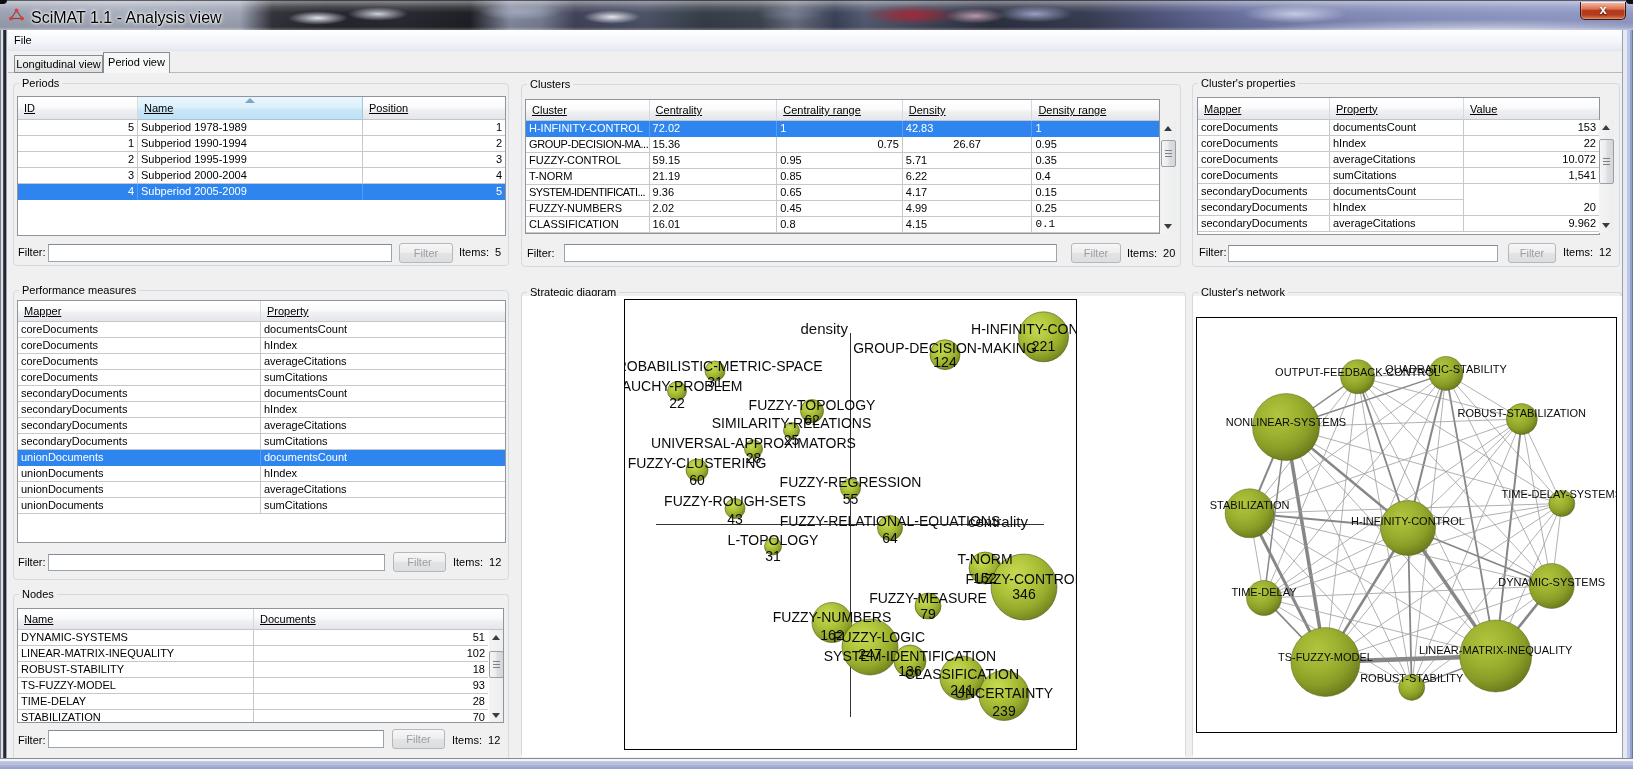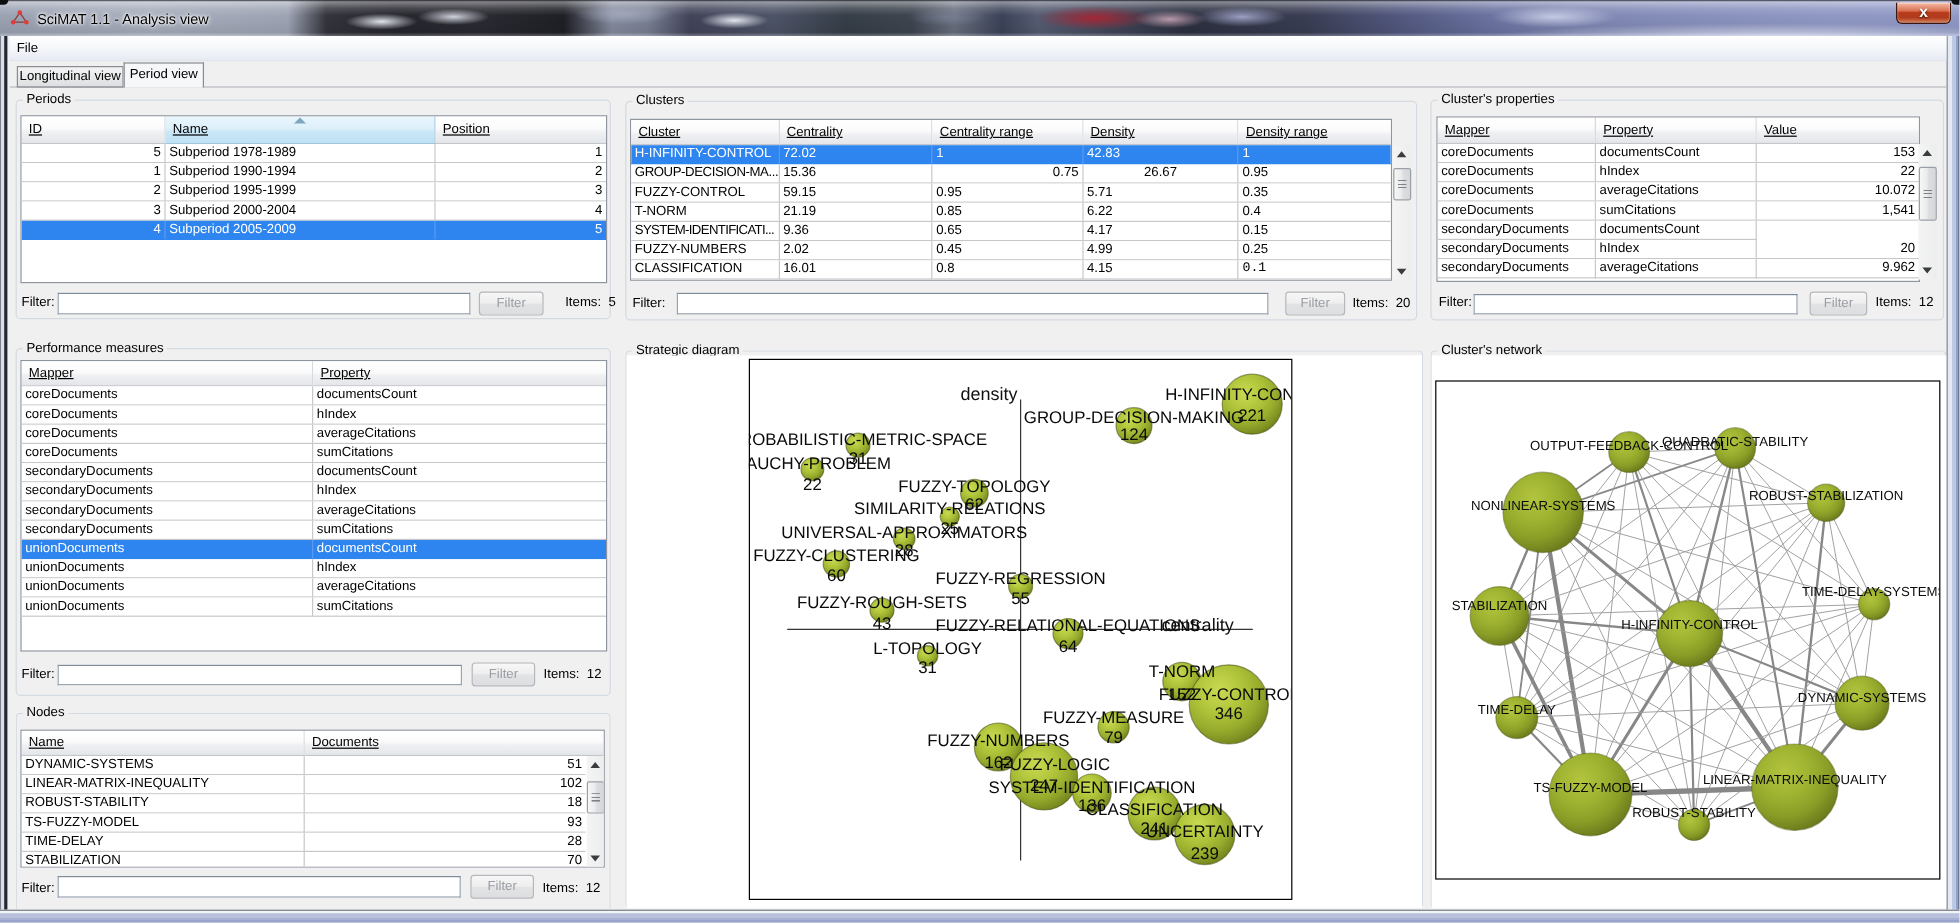--- a/index.html
+++ b/index.html
@@ -17,21 +17,21 @@
   radial-gradient(45px 10px at 790px 14px, rgba(130,138,160,.55), rgba(130,138,160,0) 75%),
   radial-gradient(62px 13px at 912px 15px, rgba(168,38,52,.95), rgba(168,38,52,0) 78%),
   radial-gradient(40px 10px at 975px 16px, rgba(218,178,195,.8), rgba(218,178,195,0) 75%),
   radial-gradient(50px 11px at 1035px 14px, rgba(175,177,215,.85), rgba(175,177,215,0) 75%),
   radial-gradient(70px 12px at 1295px 14px, rgba(215,220,240,.8), rgba(215,220,240,0) 75%),
   radial-gradient(300px 16px at 1480px 32px, rgba(228,232,244,.85), rgba(228,232,244,0) 80%),
   linear-gradient(180deg, rgba(255,255,255,.4) 0 2px, rgba(255,255,255,.15) 7px, rgba(255,255,255,0) 13px, rgba(0,0,0,.08) 27px, rgba(255,255,255,.25) 30px),
   linear-gradient(90deg, #9ba2b2 0, #a8aebd 120px, #9ea4b4 240px, #33343c 272px, #26262e 330px, #2a2a32 400px, #1f2026 470px, #868ca0 510px, #7a8094 540px, #42445a 575px, #4e5468 645px, #363e48 705px, #3f4550 760px, #6a7080 795px, #3c4258 835px, #565c72 865px, #2c3040 990px, #3a3e54 1090px, #50567c 1160px, #6a72a0 1240px, #7e86b2 1310px, #8890bd 1420px, #8f97c4 1520px, #9199c6 1633px);
  }
 #titlebar .topline { position:absolute; left:0; top:0; width:100%; height:1px; background:rgba(20,22,28,.6); }
-#apptitle { position:absolute; left:31px; top:9px; font-size:12px; color:#000;
+#apptitle { position:absolute; left:31px; top:9px; font-size:16px; color:#000;
   text-shadow:0 0 5px rgba(255,255,255,.95), 0 0 3px rgba(255,255,255,.9), 0 0 2px rgba(255,255,255,.9); white-space:nowrap; }
 #appicon { position:absolute; left:8px; top:8px; width:17px; height:13px; }
 #closebtn { position:absolute; left:1580px; top:2px; width:46px; height:18px;
   border:1px solid #3d1610; border-top:none; border-radius:0 0 5px 5px;
   background:linear-gradient(180deg, #f6c0ac 0%, #e89a80 20%, #d96f50 42%, #b83a1a 50%, #b13c1e 75%, #cc6a45 92%, #e2a07c 100%);
   box-shadow:inset 0 1px 0 rgba(255,255,255,.65), inset 1px 0 0 rgba(255,255,255,.25), inset -1px 0 0 rgba(255,255,255,.25); }
 #closebtn span { position:absolute; left:0; top:0px; width:100%; text-align:center; color:#fff; font-size:13px; font-weight:bold;
   text-shadow:0 1px 2px rgba(0,0,0,.7); }
 .corner { position:absolute; top:0; width:7px; height:4px; background:#0d0e10; }
 
@@ -151,21 +151,21 @@
     </div>
   <div class="row sel" style="top:87px;">
       <div class="cell num" style="width:120px;">4</div>
       <div class="cell" style="width:225px;">Subperiod 2005-2009</div>
       <div class="cell num" style="width:142px;border-right:none;">5</div>
     </div>
 </div>
 <div class="flabel" style="left:18px;top:246px;">Filter:</div>
 <div class="finput" style="left:48px;top:244px;width:344px;height:18px;"></div>
 <div class="fbtn" style="left:399px;top:243px;width:54px;height:20px;line-height:19px;">Filter</div>
-<div class="fitems" style="left:471px;top:246px;">Items:&nbsp; 5</div>
+<div class="fitems" style="left:459px;top:246px;">Items:&nbsp; 5</div>
 
 <div class="group" style="left:13px;top:290px;width:496px;height:290px;">
   <span class="gtitle">Performance measures</span>
 </div>
 <div class="tbl" style="left:17px;top:300px;width:489px;height:243px;">
   <div class="thead" style="height:21px;">
     <div class="th" style="width:243px;">
         <span>Mapper</span>
       </div>
     <div class="th" style="width:244px; border-right:none;">

